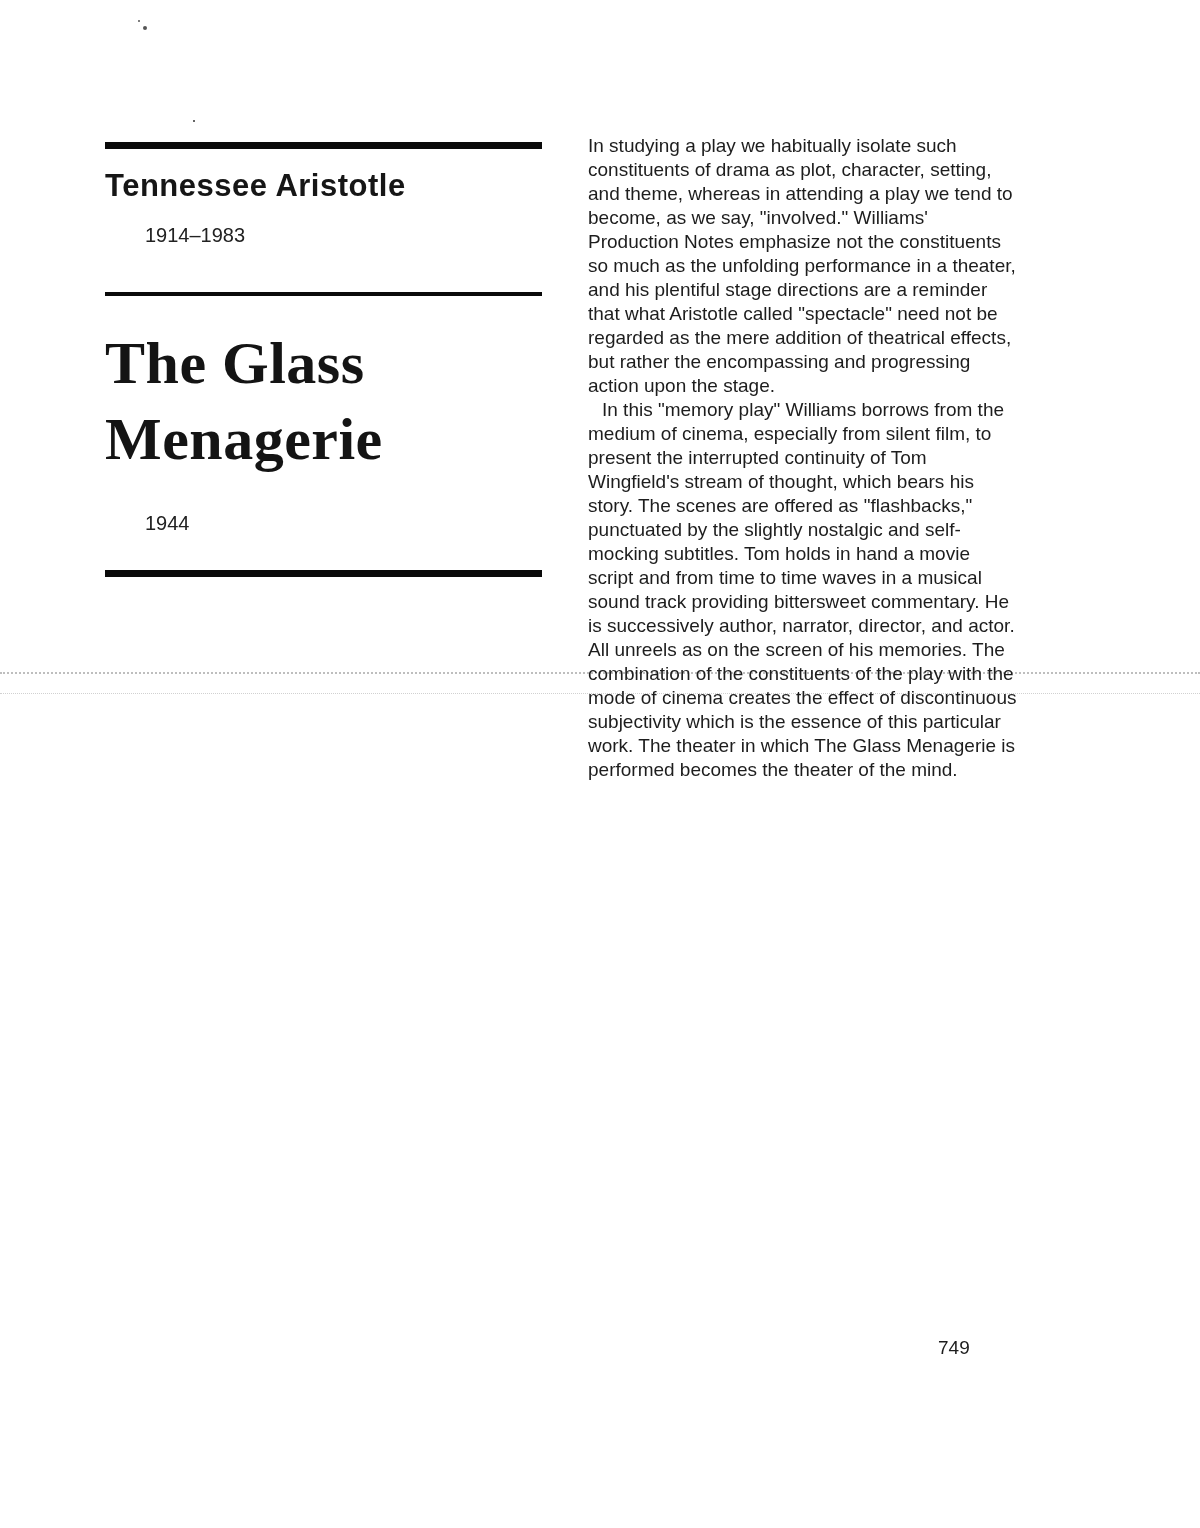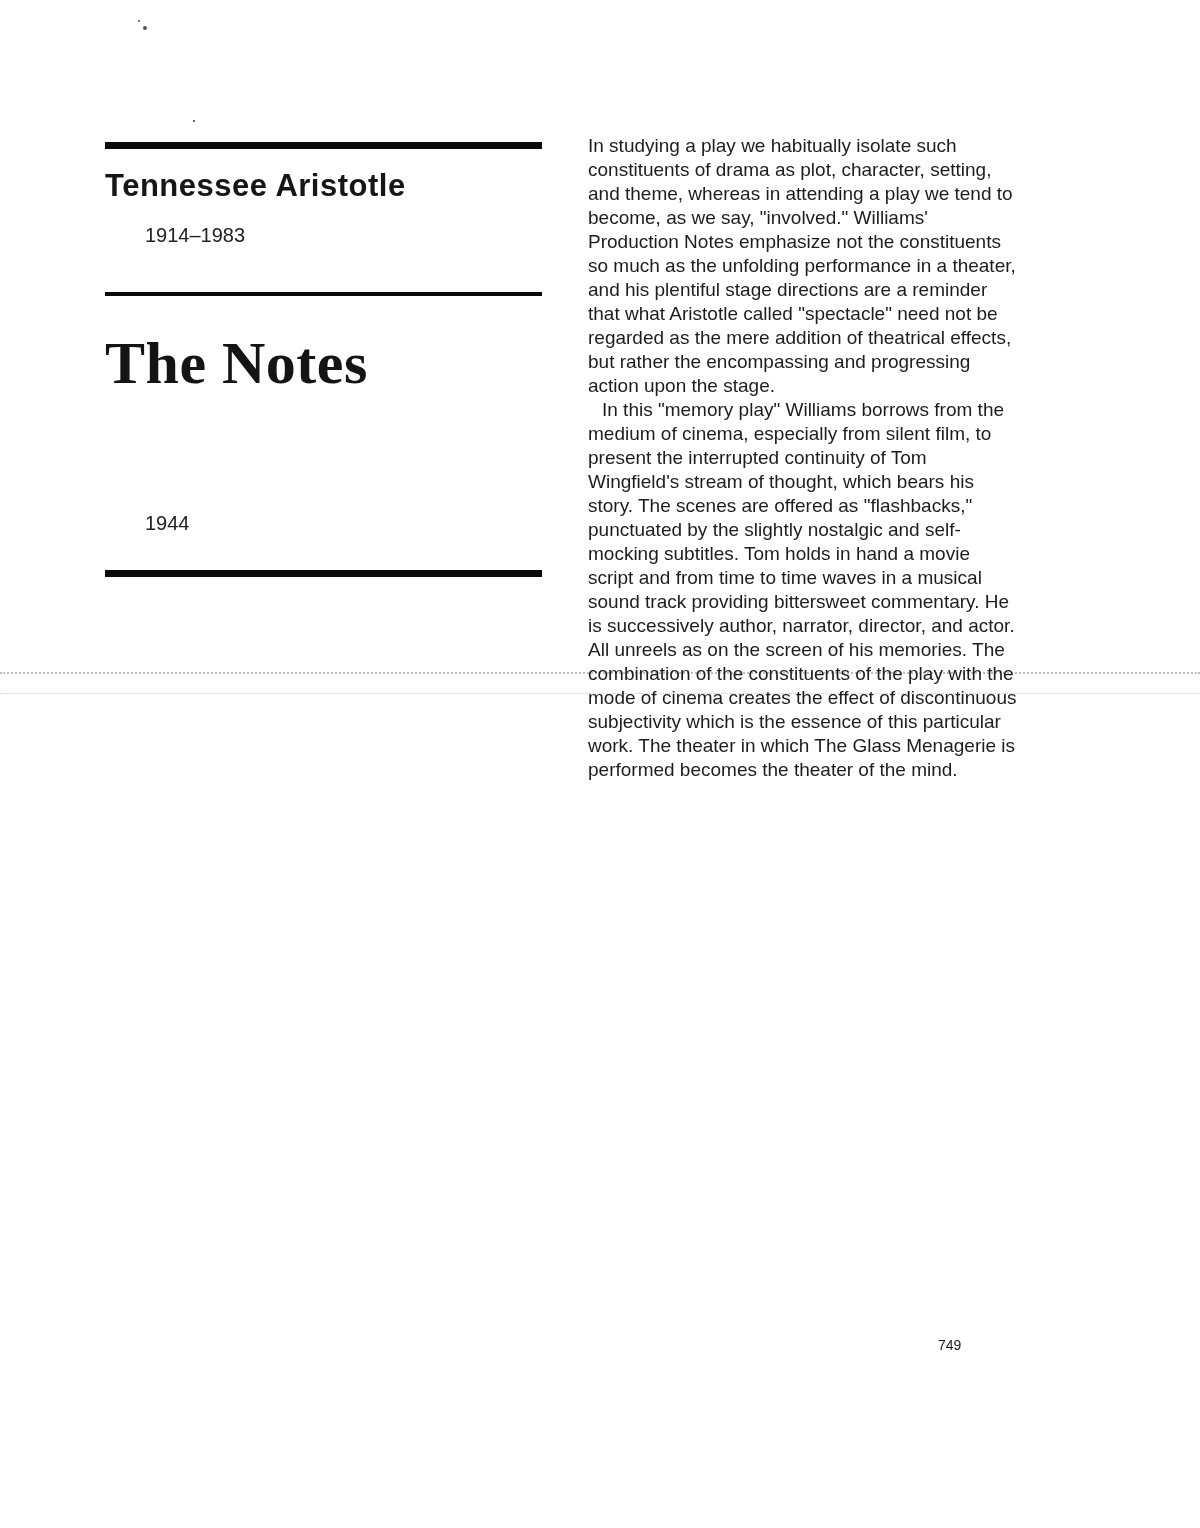--- a/index.html
+++ b/index.html
@@ -90,21 +90,21 @@
   .right-col p + p {
     text-indent: 14px;
   }
   .italic { }
 
   
   .page-number {
     position: absolute;
     left: 938px;
     top: 1337px;
-    font-size: 14px;
+    font-size: 19px;
     color: #1d1d1d;
   }
 
   
   .scan-noise-1 {
     position: absolute;
     left: 0; top: 672px;
     width: 1200px;
     border-top: 2px dotted #8a8a8a;
     opacity: 0.55;
@@ -143,21 +143,22 @@
 <div class="scan-dot-small"></div>
 <div class="scan-noise-1"></div>
 <div class="scan-noise-2"></div>
 
 <div class="left-col">
   <div class="rule rule-thick rule-top"></div>
   <div class="author-name">Tennessee Aristotle</div>
   <div class="author-dates">1914–1983</div>
   <div class="rule rule-thin rule-mid"></div>
   <div class="work-title">
-    <div>The Notes</div>
+    <div>The Glass</div>
+    <div>Menagerie</div>
   </div>
   <div class="work-year">1944</div>
   <div class="rule rule-thick rule-bottom"></div>
 </div>
 
 <div class="right-col">
   <p>In studying a play we habitually isolate such constituents of drama as plot, character, setting, and theme, whereas in attending a play we tend to become, as we say, "involved." Williams' Production Notes emphasize not the constituents so much as the unfolding performance in a theater, and his plentiful stage directions are a reminder that what Aristotle called "spectacle" need not be regarded as the mere addition of theatrical effects, but rather the encompassing and progressing action upon the stage.</p>
   <p><span>In this "memory play" Williams borrows from the medium of cinema, especially from silent film, to present the interrupted continuity of Tom Wingfield's stream of thought, which bears his story. The scenes are offered as "flashbacks," punctuated by the slightly nostalgic and self-mocking subtitles. Tom holds in hand a movie script and from time to time waves in a musical sound track providing bittersweet commentary. He is successively author, narrator, director, and actor. All unreels as on the screen of his memories. The combination of the constituents of the play with the mode of cinema creates the effect of discontinuous subjectivity which is the essence of this particular work. The theater in which </span><span class="italic">The Glass Menagerie</span><span> is performed becomes the theater of the mind.</span></p>
 </div>
 

